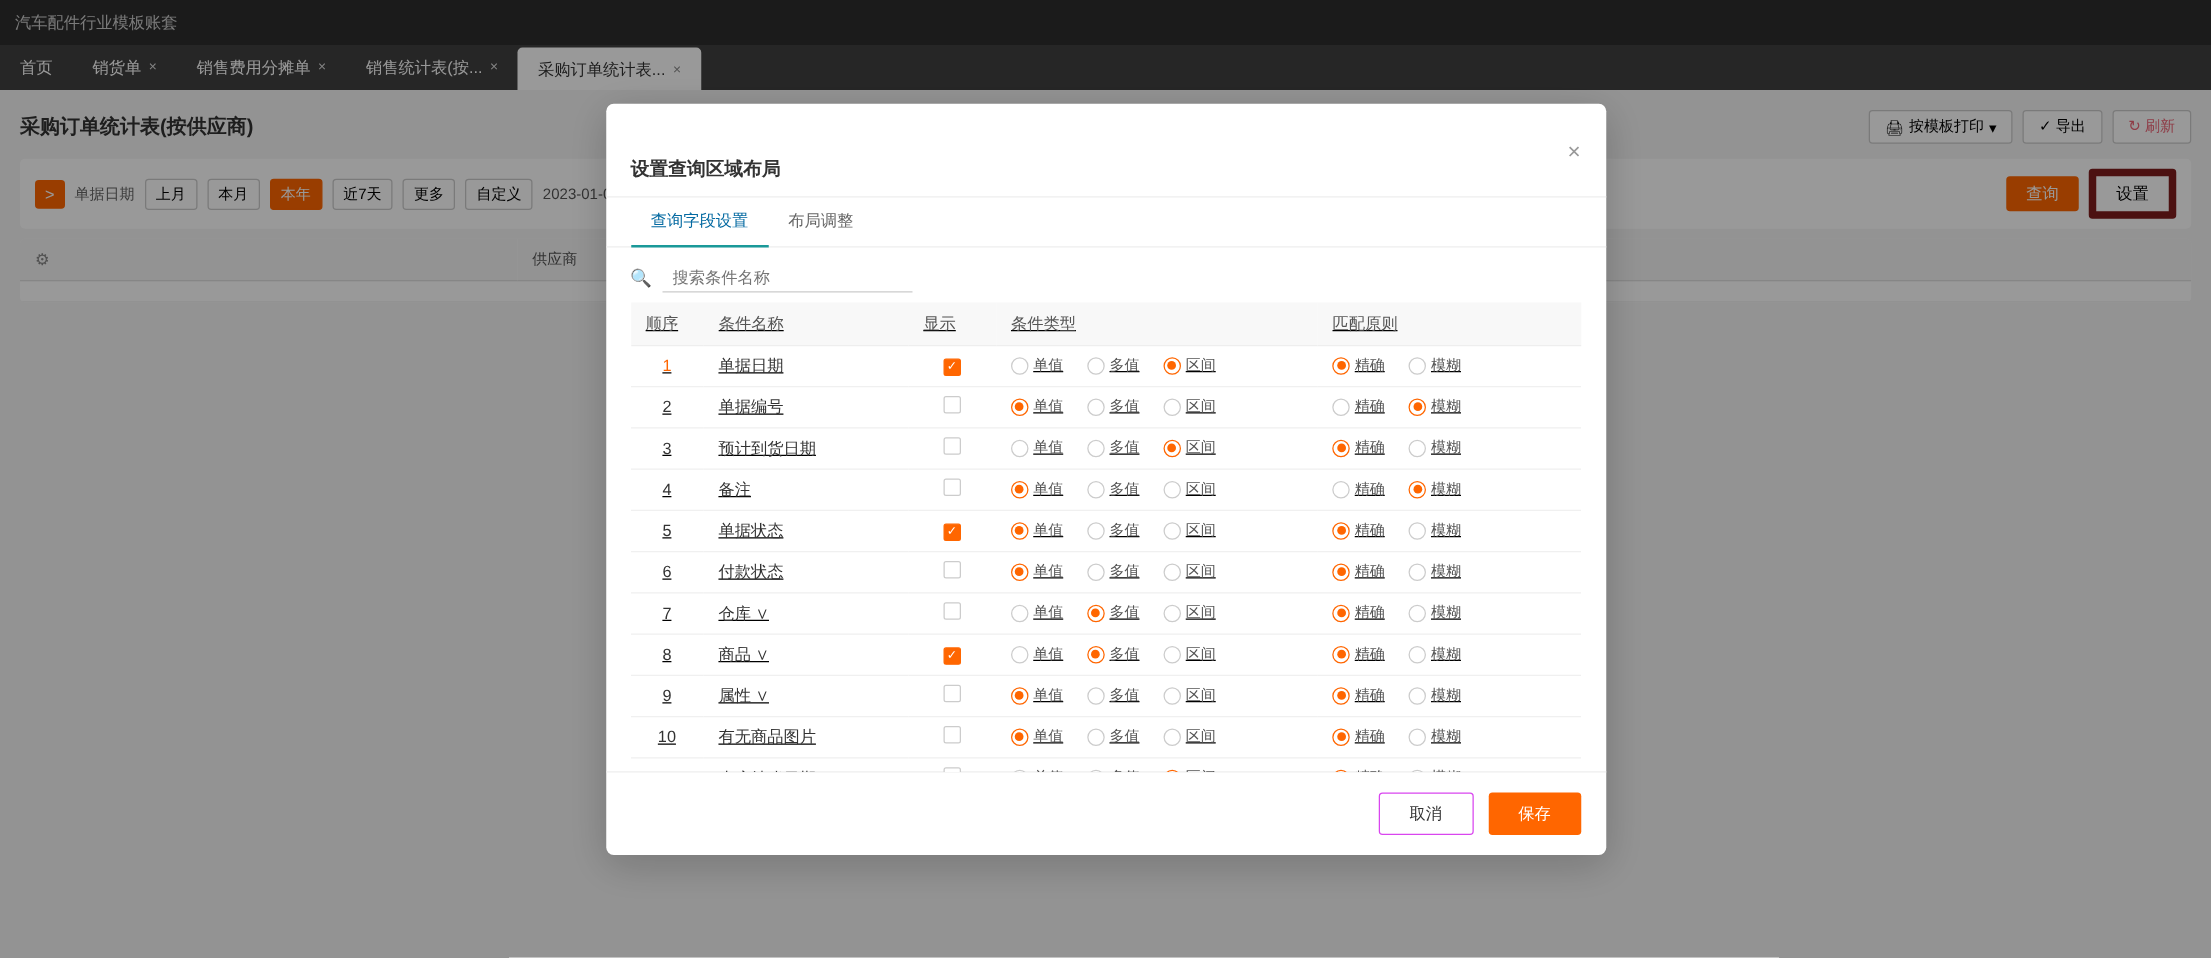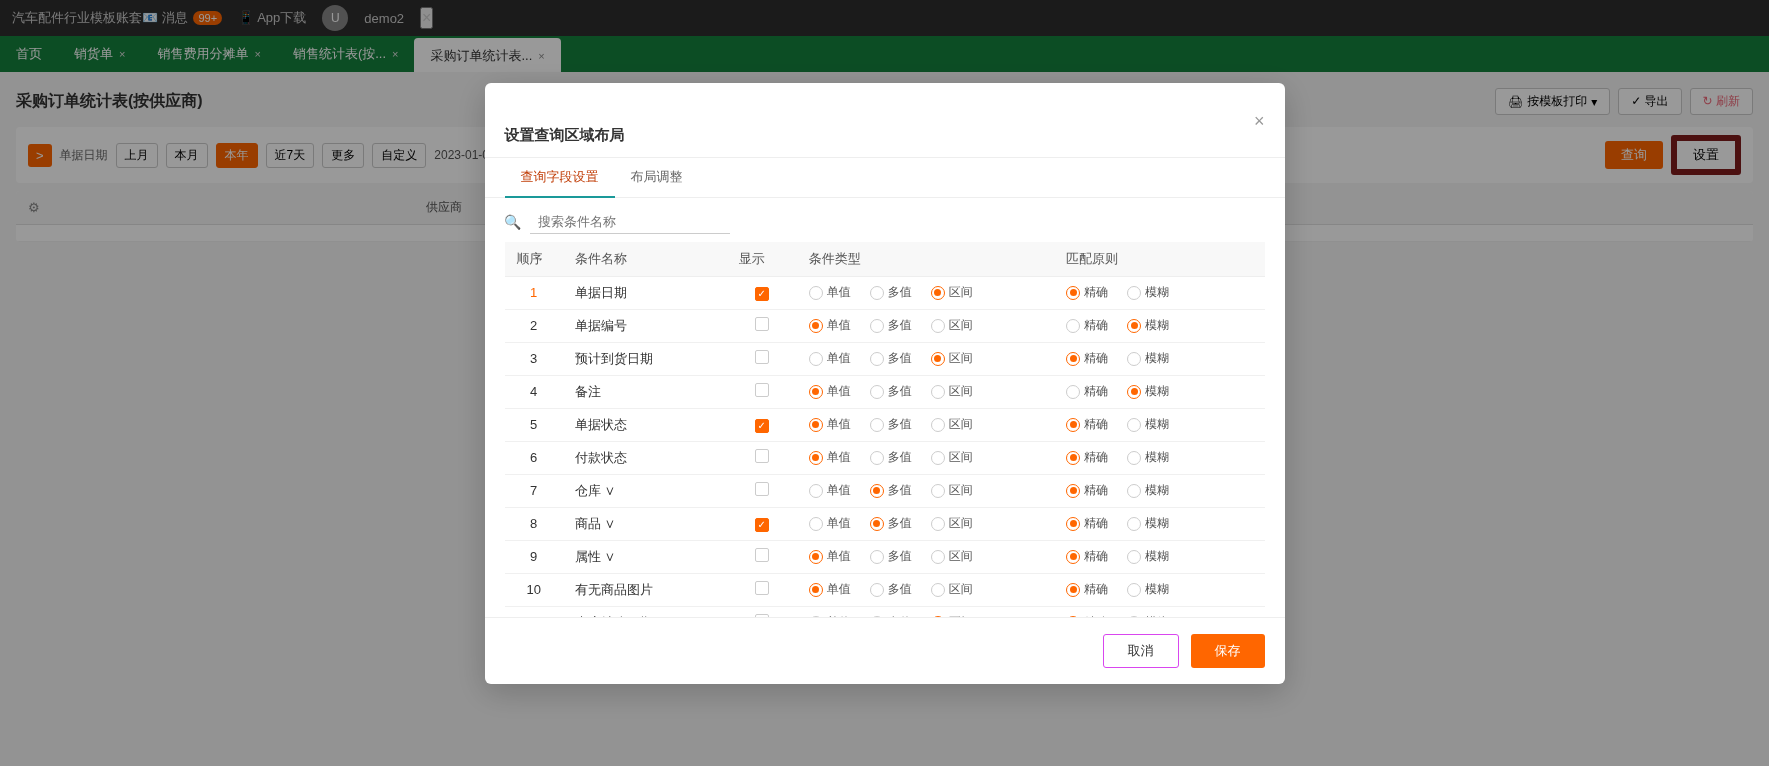--- a/index.html
+++ b/index.html
@@ -16,21 +16,21 @@
       color: #ccc;
     }
     .top-bar-left { display: flex; align-items: center; gap: 8px; }
     .top-bar-title { color: #ccc; font-size: 13px; }
     .top-bar-right { display: flex; align-items: center; gap: 16px; font-size: 13px; }
     .top-bar-right .badge { background: #f60; color: #fff; border-radius: 10px; padding: 1px 5px; font-size: 11px; margin-left: 2px; }
     .top-bar-close { color: #ccc; cursor: pointer; font-size: 16px; }
 
     
     .tab-bar {
-      background: #15803d;
+      background: #404040;
       height: 36px;
       display: flex;
       align-items: center;
       padding: 0 0 0 0;
     }
     .tab-item {
       height: 36px;
       padding: 0 16px;
       display: flex;
       align-items: center;
@@ -118,40 +118,40 @@
     .modal-close { font-size: 18px; color: #999; cursor: pointer; background: none; border: none; }
     .modal-tabs { display: flex; gap: 0; padding: 0 20px; border-bottom: 1px solid #eee; }
     .modal-tab {
       padding: 10px 16px;
       cursor: pointer;
       font-size: 13px;
       color: #666;
       border-bottom: 2px solid transparent;
       margin-bottom: -1px;
     }
-    .modal-tab.active { color: #c2410c; border-bottom-color: #1a9999; font-weight: 500; }
+    .modal-tab.active { color: #0369a1; border-bottom-color: #1a9999; font-weight: 500; }
 
     .modal-search {
       padding: 12px 20px 8px;
       display: flex;
       align-items: center;
       gap: 8px;
     }
     .modal-search-input {
       border: none;
       border-bottom: 1px solid #ccc;
       outline: none;
       padding: 4px 8px;
       font-size: 13px;
       width: 200px;
     }
     .modal-search-icon { color: #999; font-size: 14px; }
 
     .modal-body { flex: 1; overflow: hidden; padding: 0 20px; }
-    .conditions-table { width: 100%; border-collapse: collapse; font-size: 13px; }
+    .conditions-table { width: 100%; border-collapse: collapse; font-size: 13px; text-decoration: underline; }
     .conditions-table thead th {
       background: #f8f8f8;
       padding: 8px 12px;
       text-align: left;
       color: #555;
       font-weight: 500;
       border-bottom: 1px solid #eee;
       white-space: nowrap;
     }
     .conditions-table tbody tr { border-bottom: 1px solid #f0f0f0; }
@@ -224,32 +224,20 @@
     .btn-save { background: #f60; color: #fff; border: none; padding: 7px 24px; border-radius: 3px; cursor: pointer; font-size: 13px; font-weight: 500; }
 
     .icon-gear { color: #888; font-size: 13px; }
   </style>
 </head>
 <body>
 
 <div class="top-bar">
   <div class="top-bar-left">
     <span class="top-bar-title">汽车配件行业模板账套</span>
-  </div>
-  <div class="top-bar-right">
-    <span>
-      📧 <span>消息</span>
-      <span class="badge">99+</span>
-    </span>
-    <span>
-      📱 <span>App下载</span>
-    </span>
-    <span style="background:#888;color:#fff;border-radius:50%;width:26px;height:26px;display:inline-flex;align-items:center;justify-content:center;font-size:12px;">U</span>
-    <span>demo2</span>
-    <button class="top-bar-close">×</button>
   </div>
 </div>
 
 <div class="tab-bar">
   <div class="tab-item">
     <span>首页</span>
   </div>
   <div class="tab-item">
     <span>销货单</span>
     <span class="tab-close">×</span>

